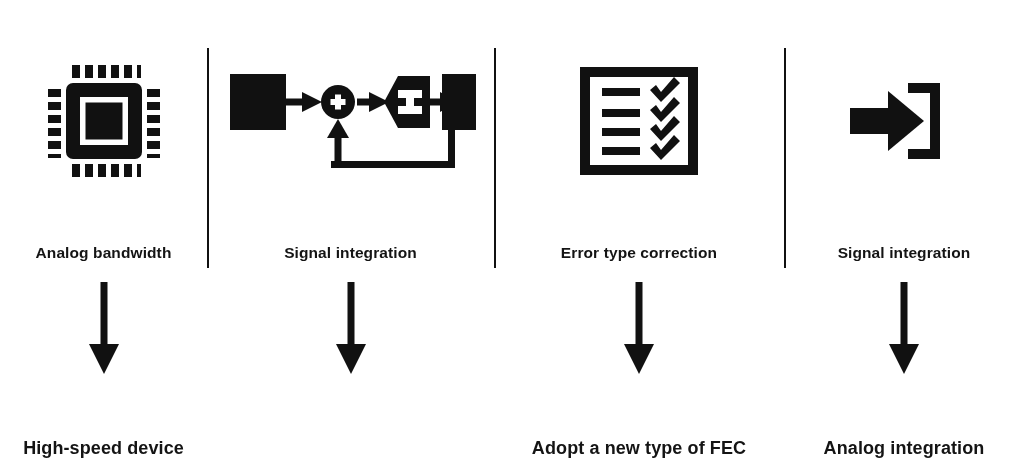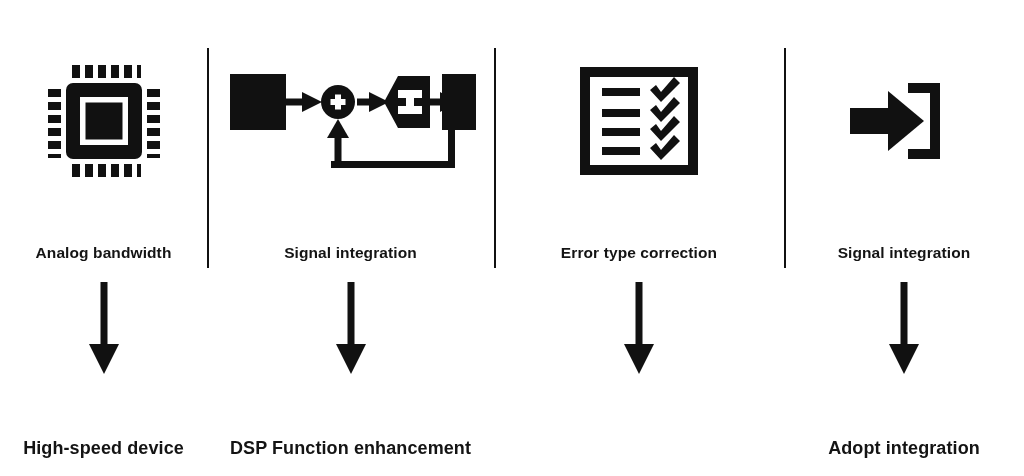--- a/index.html
+++ b/index.html
@@ -181,21 +181,20 @@
 
     <div class="col-label-top">Signal integration</div>
 
     <div class="col-arrow">
       <svg width="40" height="92" viewBox="0 0 40 92">
         <rect x="16.5" y="0" width="7" height="68" fill="#111111"></rect>
         <polygon points="20,92 5,62 35,62" fill="#111111"></polygon>
       </svg>
     </div>
 
-    <div class="col-label-bottom">DSP Function enhancement</div>
   </div>
 
   <div class="col" style="left:494px; width:290px;">
 
     <div class="col-icon">
       <svg width="122" height="112" viewBox="0 0 122 112">
 
         <rect x="2" y="2" width="118" height="108" fill="#111111"></rect>
         <rect x="12" y="12" width="98" height="88" fill="#ffffff"></rect>
 
@@ -213,20 +212,21 @@
 
     <div class="col-label-top">Error type correction</div>
 
     <div class="col-arrow">
       <svg width="40" height="92" viewBox="0 0 40 92">
         <rect x="16.5" y="0" width="7" height="68" fill="#111111"></rect>
         <polygon points="20,92 5,62 35,62" fill="#111111"></polygon>
       </svg>
     </div>
 
+    <div class="col-label-bottom">Adopt a new type of FEC</div>
   </div>
 
   <div class="col" style="left:784px; width:240px;">
 
     <div class="col-icon">
       <svg width="120" height="110" viewBox="0 0 120 110">
 
         <rect x="6" y="42" width="42" height="26" fill="#111111"></rect>
         <polygon points="80,55 44,25 44,85" fill="#111111"></polygon>
 
@@ -238,16 +238,16 @@
 
     <div class="col-label-top">Signal integration</div>
 
     <div class="col-arrow">
       <svg width="40" height="92" viewBox="0 0 40 92">
         <rect x="16.5" y="0" width="7" height="68" fill="#111111"></rect>
         <polygon points="20,92 5,62 35,62" fill="#111111"></polygon>
       </svg>
     </div>
 
-    <div class="col-label-bottom">Adopt integration</div>
+    <div class="col-label-bottom">Analog integration</div>
   </div>
 
 </div>
 
 </body></html>

